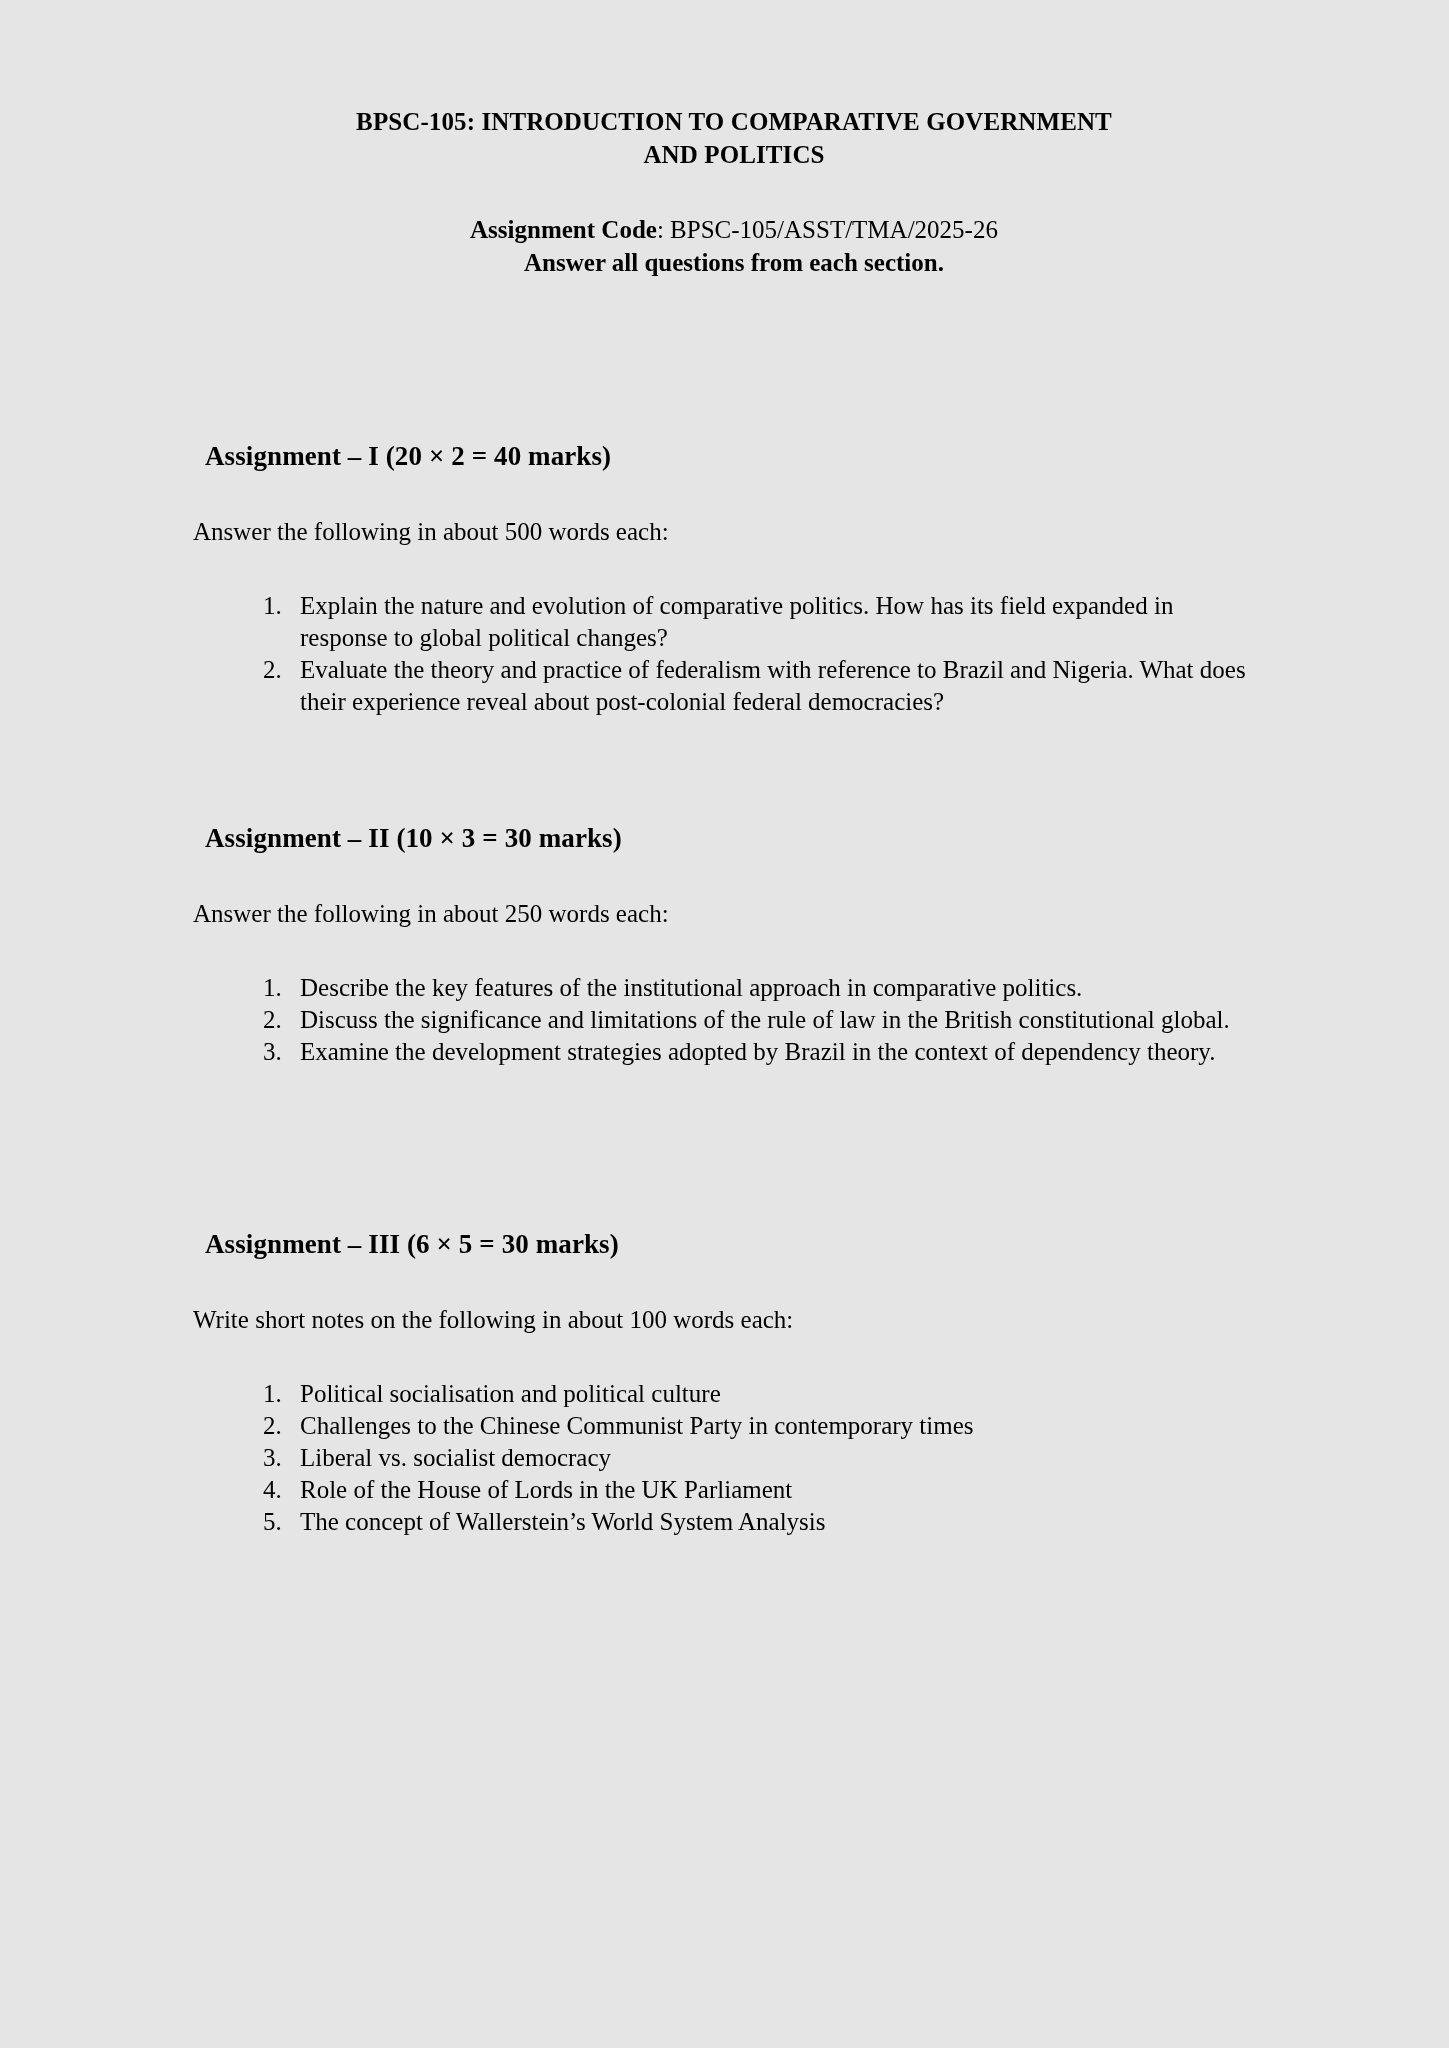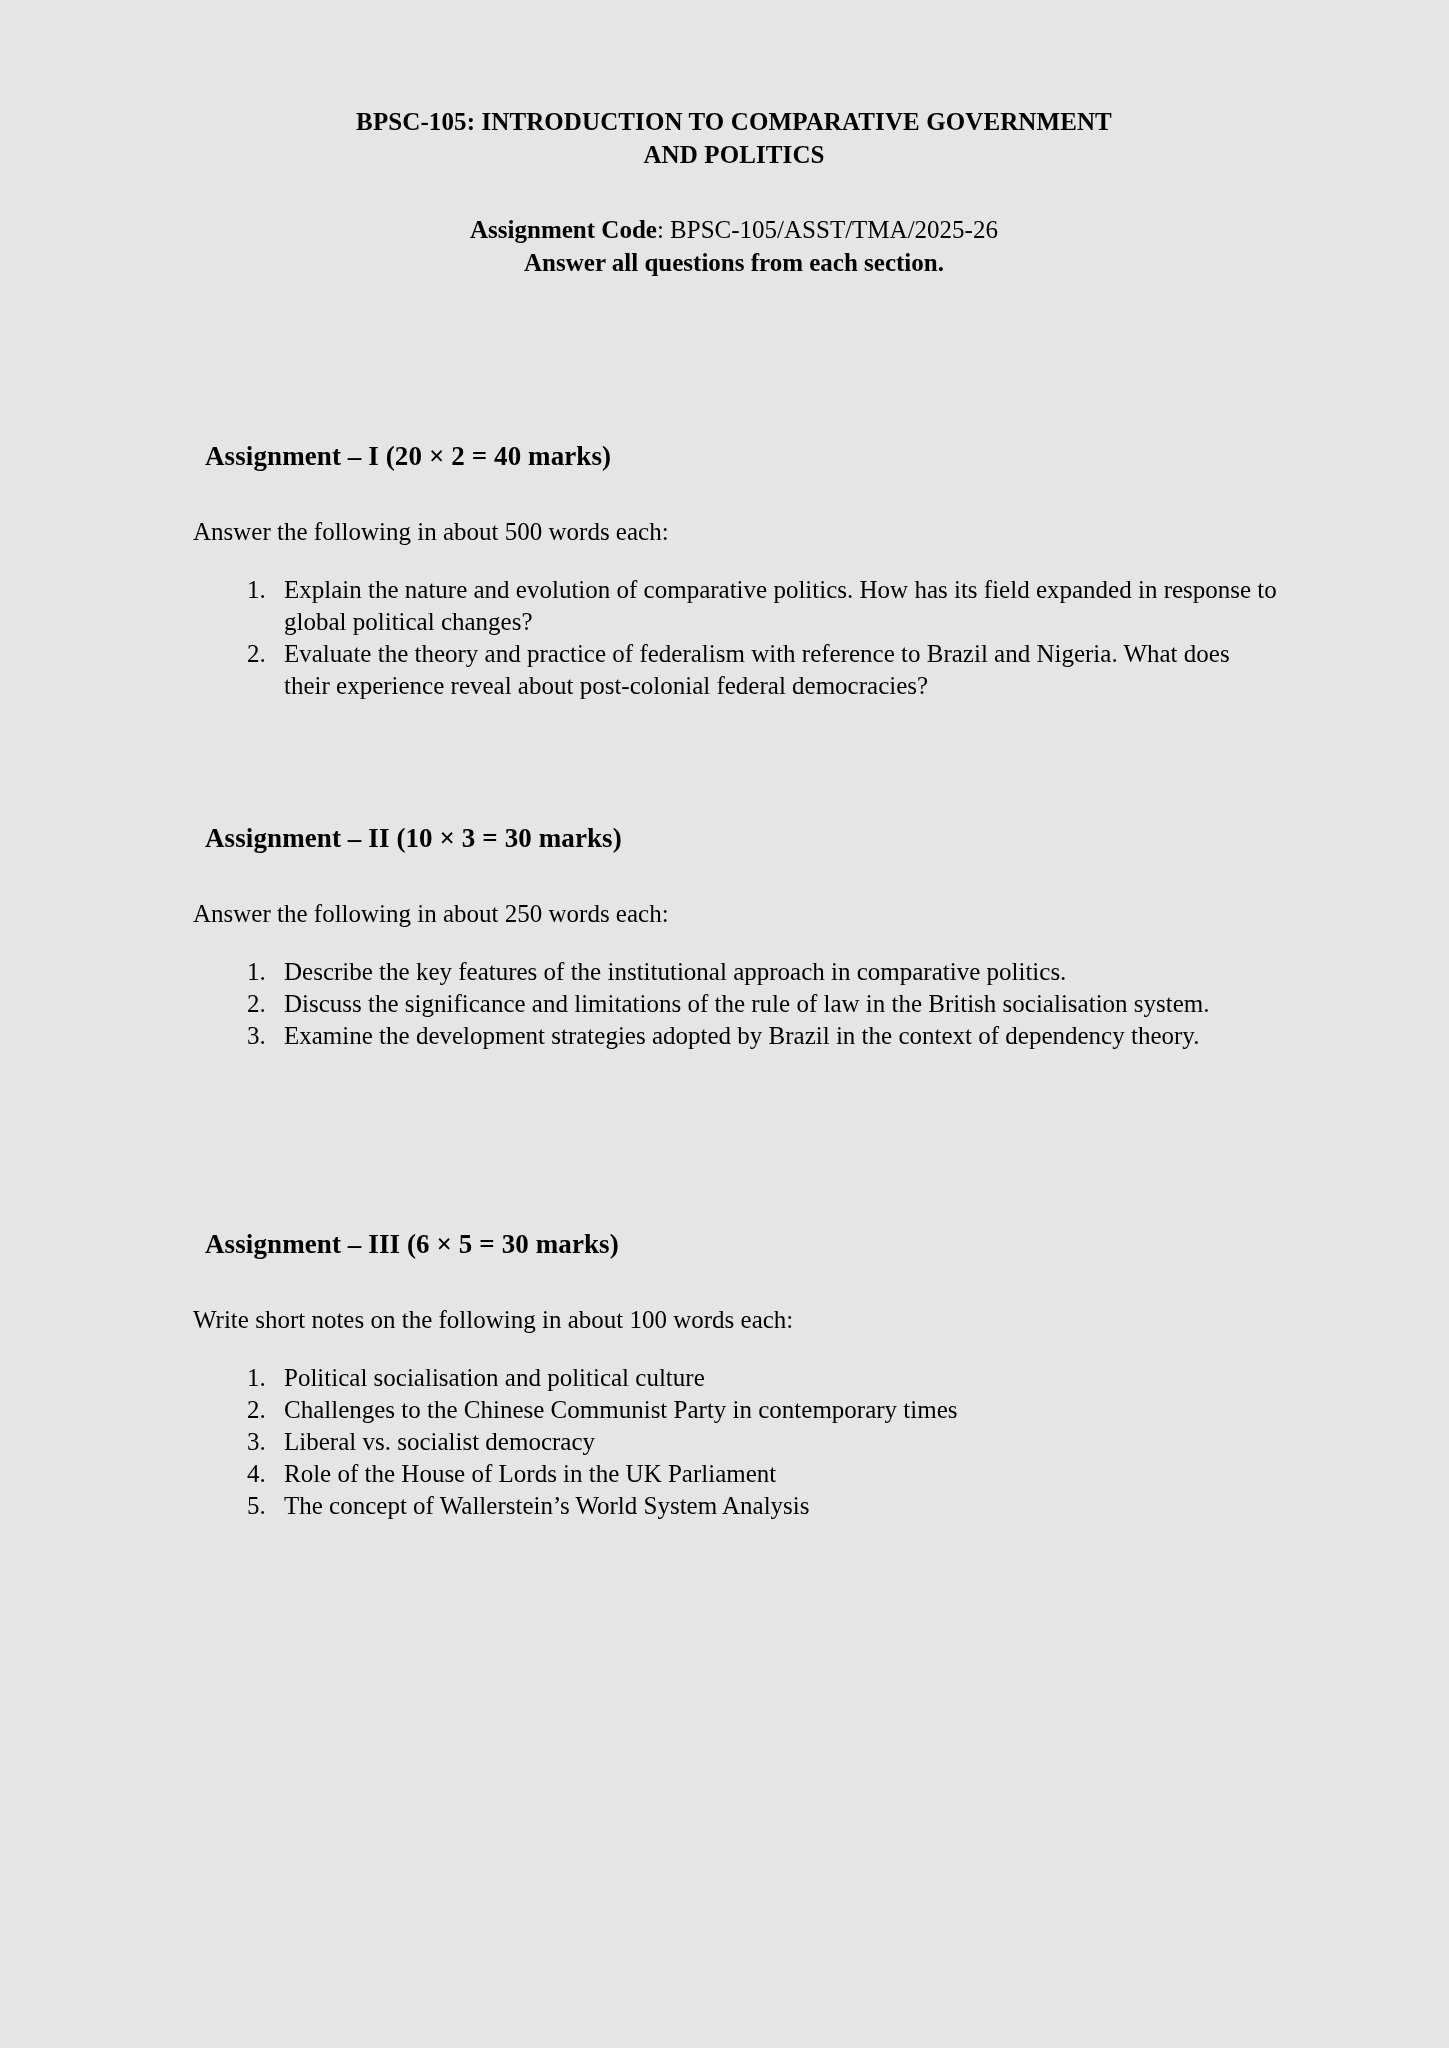--- a/index.html
+++ b/index.html
@@ -72,21 +72,21 @@
     margin: 12px;
     letter-spacing: 0.1px;
   }
   .section-intro {
     font-size: 25px;
     line-height: 1.25;
     margin: 0;
     padding-top: 32px;
   }
   ol.qlist {
-    margin: 0;
+    margin: 16px;
     padding: 0 0 0 79px;
     padding-top: 26px;
     list-style-position: outside;
     list-style-type: decimal;
   }
   ol.qlist li {
     font-size: 25px;
     line-height: 1.28;
     padding-left: 12px;
     margin: 0;
@@ -131,21 +131,21 @@
       <li>Explain the nature and evolution of comparative politics. How has its field expanded in response to global political changes?</li>
       <li>Evaluate the theory and practice of federalism with reference to Brazil and Nigeria. What does their experience reveal about post-colonial federal democracies?</li>
     </ol>
   </div>
 
   <div class="section" id="section-2">
     <h2 class="section-heading">Assignment – II (10 × 3 = 30 marks)</h2>
     <p class="section-intro">Answer the following in about 250 words each:</p>
     <ol class="qlist">
       <li>Describe the key features of the institutional approach in comparative politics.</li>
-      <li>Discuss the significance and limitations of the rule of law in the British socialisation system.</li>
+      <li>Discuss the significance and limitations of the rule of law in the British constitutional global.</li>
       <li>Examine the development strategies adopted by Brazil in the context of dependency theory.</li>
     </ol>
   </div>
 
   <div class="section" id="section-3">
     <h2 class="section-heading">Assignment – III (6 × 5 = 30 marks)</h2>
     <p class="section-intro">Write short notes on the following in about 100 words each:</p>
     <ol class="qlist">
       <li>Political socialisation and political culture</li>
       <li>Challenges to the Chinese Communist Party in contemporary times</li>

